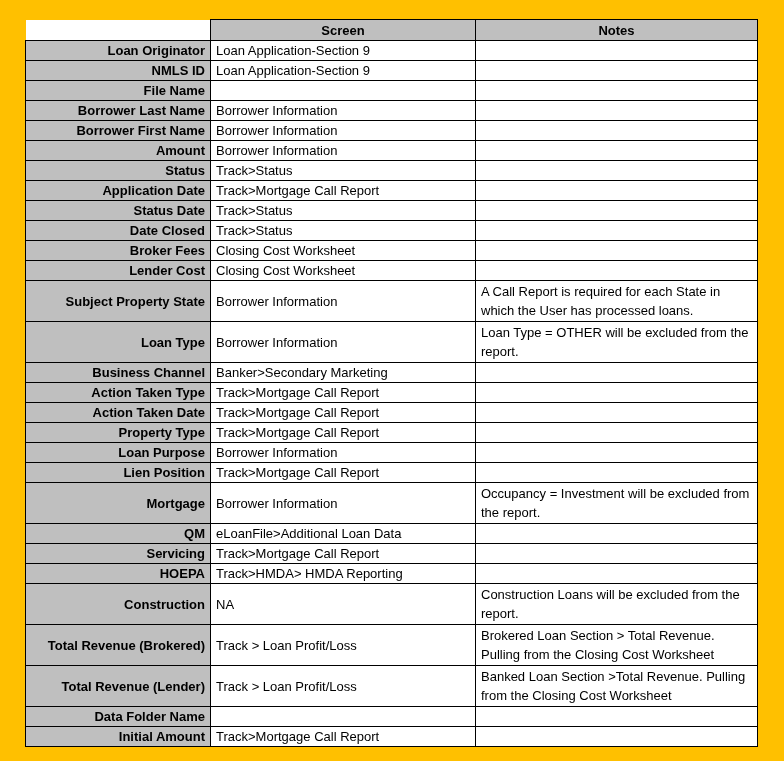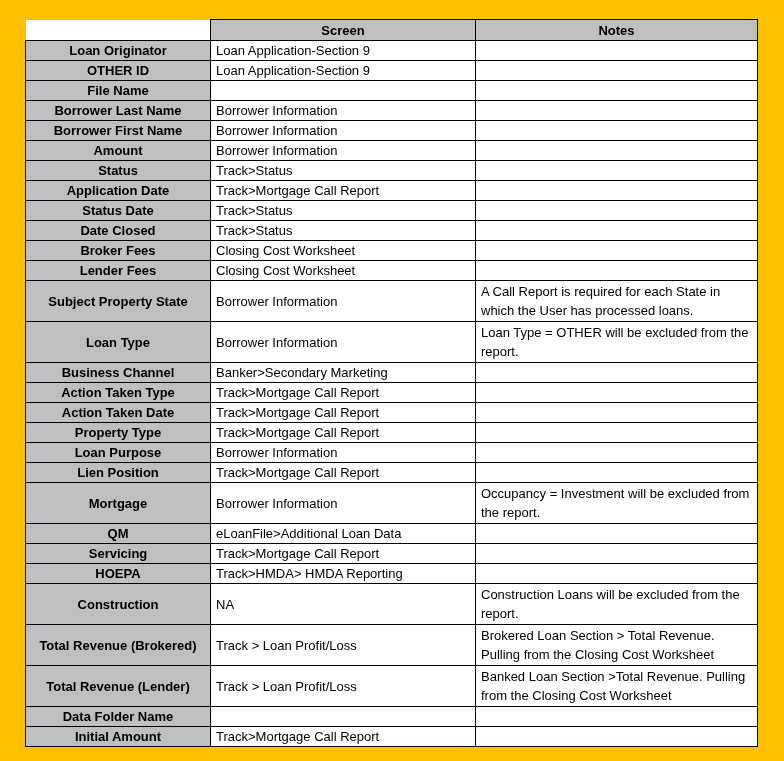--- a/index.html
+++ b/index.html
@@ -54,21 +54,21 @@
     border: none;
   }
   th.colhead {
     background: var(--gray);
     font-weight: bold;
     text-align: center;
   }
   td.label {
     background: var(--gray);
     font-weight: bold;
-    text-align: center;
+    text-align: right;
   }
   td.screen, td.notes {
     background: var(--cellbg);
     font-weight: normal;
     text-align: left;
   }
   td.notes { line-height: 19px; margin-top: 7px; }
 </style>
 </head>
 <body>
@@ -88,21 +88,21 @@
       </tr>
     </thead>
     <tbody id="rows-body">
 
     <tr class="row">
           <td class="label">Loan Originator</td>
           <td class="screen">Loan Application-Section 9</td>
           <td class="notes"></td>
         </tr>
         <tr class="row">
-          <td class="label">OTHER ID</td>
+          <td class="label">NMLS ID</td>
           <td class="screen">Loan Application-Section 9</td>
           <td class="notes"></td>
         </tr>
         <tr class="row">
           <td class="label">File Name</td>
           <td class="screen"></td>
           <td class="notes"></td>
         </tr>
         <tr class="row">
           <td class="label">Borrower Last Name</td>
@@ -138,21 +138,21 @@
           <td class="label">Date Closed</td>
           <td class="screen">Track&gt;Status</td>
           <td class="notes"></td>
         </tr>
         <tr class="row">
           <td class="label">Broker Fees</td>
           <td class="screen">Closing Cost Worksheet</td>
           <td class="notes"></td>
         </tr>
         <tr class="row">
-          <td class="label">Lender Fees</td>
+          <td class="label">Lender Cost</td>
           <td class="screen">Closing Cost Worksheet</td>
           <td class="notes"></td>
         </tr>
         <tr class="row tall">
           <td class="label">Subject Property State</td>
           <td class="screen">Borrower Information</td>
           <td class="notes">A Call Report is required for each State in which the User has processed loans.</td>
         </tr>
         <tr class="row tall">
           <td class="label">Loan Type</td>

